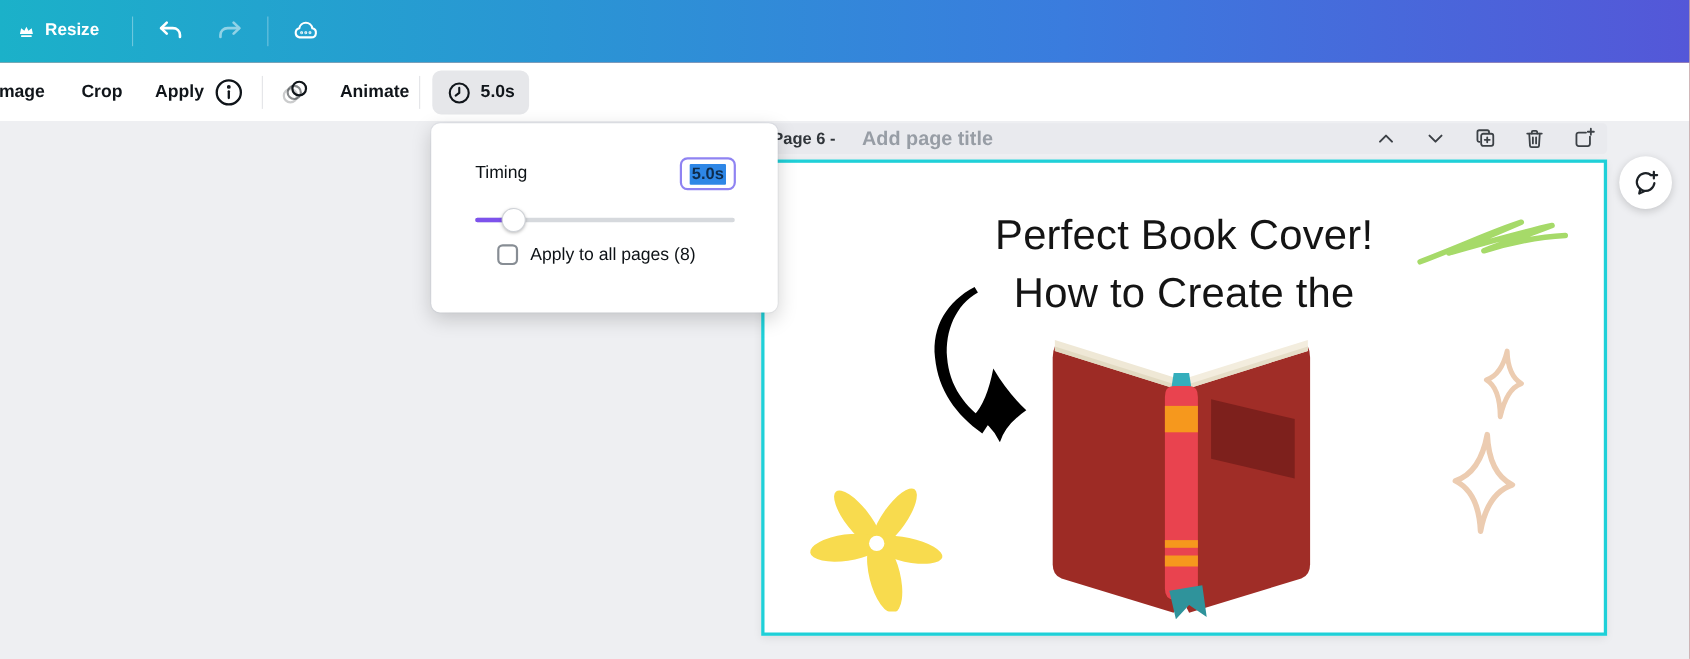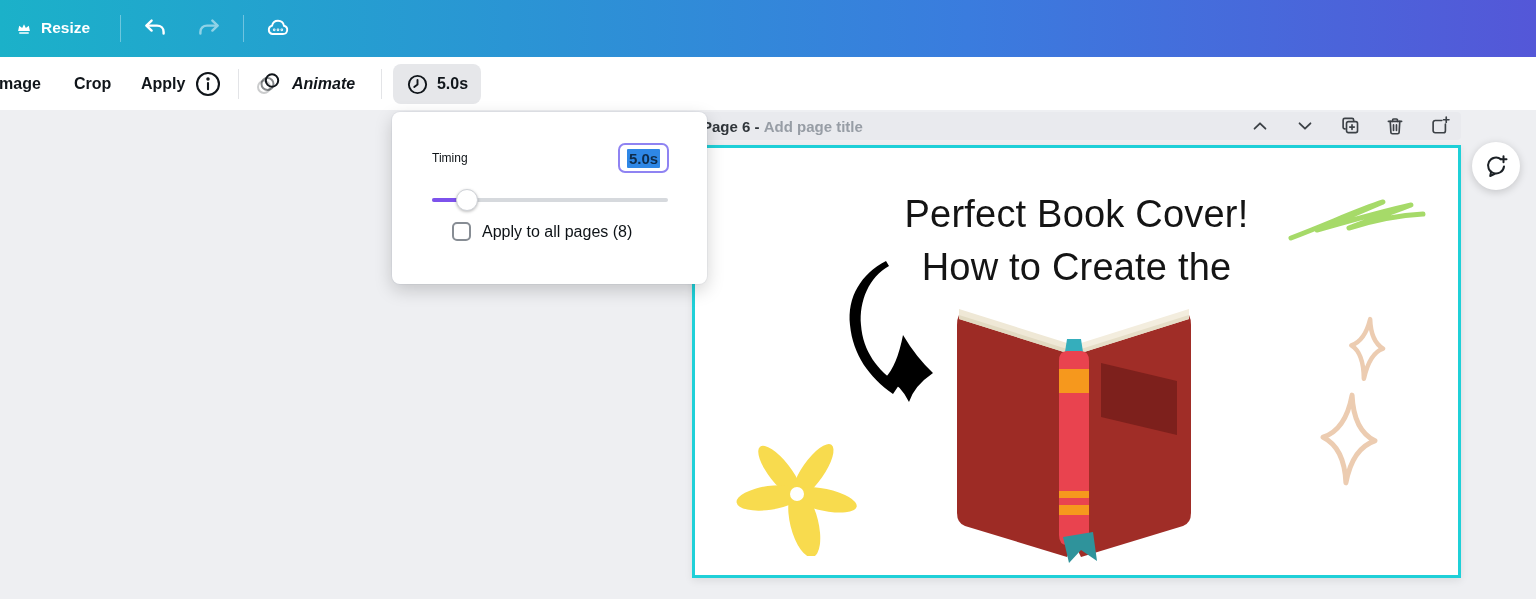--- a/index.html
+++ b/index.html
@@ -27,21 +27,21 @@
     background:#e6e7ea; border:none; display:flex; align-items:center; justify-content:center; gap:8px;
     font-size:16px; font-weight:700; color:#10151a; cursor:pointer; }
 
   
   .workspace { position:absolute; left:0; top:110px; width:1536px; height:577px; background:#eeeff2; }
 
   
   .page-header { position:absolute; left:692px; top:2px; width:769px; height:28px;
     background:#e9eaee; border-radius:4px; display:flex; align-items:center; padding:0 10px; }
   .page-label { font-size:15px; font-weight:700; color:#30353a; white-space:pre; }
-  .page-title-placeholder { font-size:15px; font-weight:600; color:#979da5; margin-left:0; flex:1; }
+  .page-title-placeholder { font-size:18px; font-weight:600; color:#979da5; margin-left:20px; flex:1; }
   .ph-icons { display:flex; align-items:center; gap:23px; }
   .ph-icon { width:22px; height:22px; display:flex; align-items:center; justify-content:center;
     background:transparent; border:none; cursor:pointer; color:#3c4146; }
 
   
   .canvas-page { position:absolute; left:692px; top:35px; width:769px; height:433px; background:#fff;
     border:3px solid #1fd0d8; box-shadow:0 3px 8px rgba(0,0,0,.08); }
   .heading { position:absolute; left:0; top:40px; width:100%; text-align:center;
     font-size:38px; line-height:53px; color:#141414; letter-spacing:.2px; }
   .art { position:absolute; }
@@ -49,21 +49,21 @@
   
   .comment-fab { position:absolute; left:1472px; top:32px; width:48px; height:48px; border-radius:50%;
     background:#fff; border:none; box-shadow:0 2px 8px rgba(0,0,0,.18); display:flex; align-items:center;
     justify-content:center; cursor:pointer; color:#1c2126; }
 
   
   .popover { position:absolute; left:392px; top:2px; width:315px; height:172px; background:#fff;
     border-radius:8px; box-shadow:0 0 0 1px rgba(64,87,109,.05), 0 6px 18px rgba(0,0,0,.18); z-index:20; }
   .pop-row1 { position:absolute; left:40px; right:38px; top:31px; display:flex;
     align-items:center; justify-content:space-between; }
-  .pop-title { font-size:12px; color:#0d1216; }
+  .pop-title { font-size:16px; color:#0d1216; }
   .duration-input { width:51px; height:30px; border:2px solid #8f83f2; border-radius:7px;
     display:flex; align-items:center; justify-content:center; cursor:text; }
   .duration-input .sel { background:#2e87e6; color:#0e2c4c; font-size:15px; font-weight:600;
     padding:1px 2px; border-radius:1px; }
   .slider { position:absolute; left:40px; right:39px; top:86px; height:4px; background:#d6d9dd;
     border-radius:2px; cursor:pointer; }
   .slider-fill { position:absolute; left:0; top:0; height:4px; background:#7d52ec; border-radius:2px; }
   .slider-thumb { position:absolute; right:-11px; top:-9px; width:22px; height:22px; background:#fff;
     border:1px solid #cfd2d7; border-radius:50%; box-shadow:0 1px 3px rgba(0,0,0,.25); cursor:grab; }
   .pop-check { position:absolute; left:60px; top:110px; display:flex; align-items:center; gap:11px; }
@@ -130,21 +130,21 @@
     <button class="icon-btn" style="left:192px; top:11px; width:32px; height:32px;">
       <span>
         <svg width="28" height="28" viewBox="0 0 24 24" fill="none" stroke="#10151a" stroke-width="1.8" stroke-linecap="round">
             <circle cx="12" cy="12" r="9.4"></circle>
             <line x1="12" y1="11.2" x2="12" y2="16.4"></line>
             <circle cx="12" cy="7.7" r="0.6" fill="#10151a"></circle>
           </svg>
       </span>
     </button>
     <div class="tool-sep" style="left:238px;"></div>
-    <button class="tool-label" style="left:254px; gap:8px;font-style:italic;">
+    <button class="tool-label" style="left:254px; gap:25px;">
       <span>
         <svg width="30" height="24" viewBox="0 0 30 24" fill="none" stroke-width="2">
             <circle cx="10" cy="15" r="6" stroke="#10151a" opacity="0.22"></circle>
             <circle cx="13.5" cy="12" r="6" stroke="#10151a" opacity="0.5"></circle>
             <circle cx="18" cy="8.5" r="6.2" stroke="#10151a"></circle>
           </svg>
       </span>
       <span>Animate</span>
     </button>
     <div class="tool-sep" style="left:381px;"></div>

